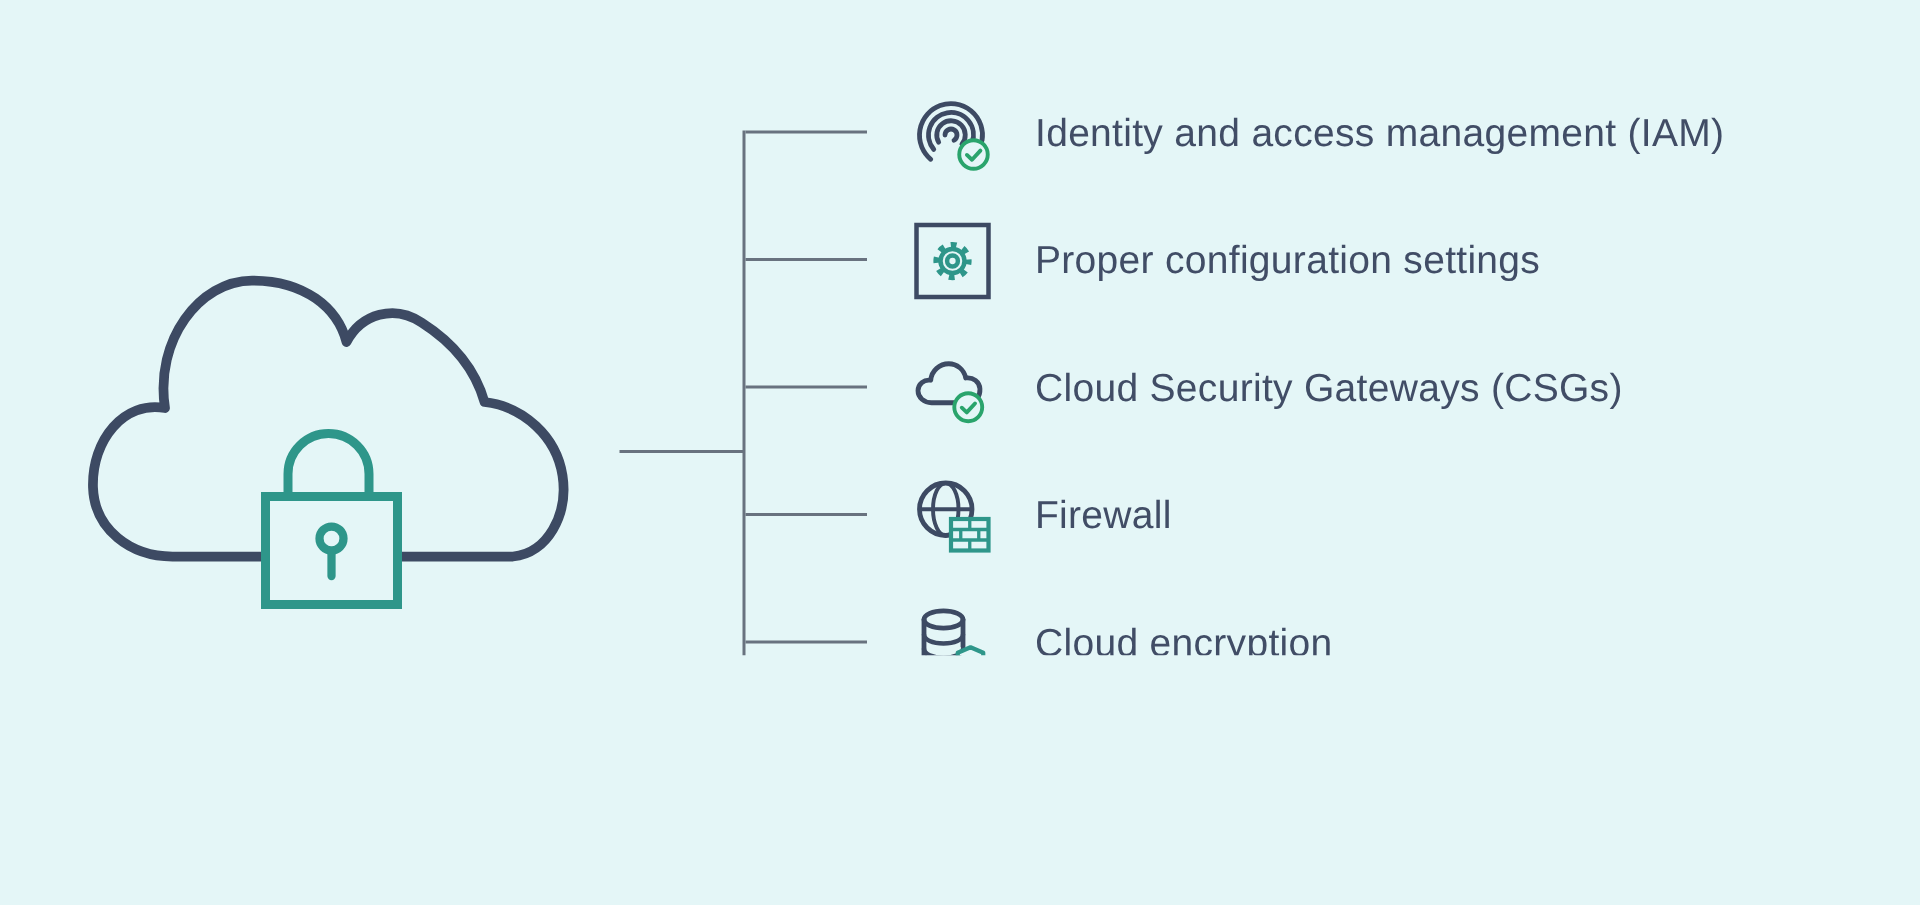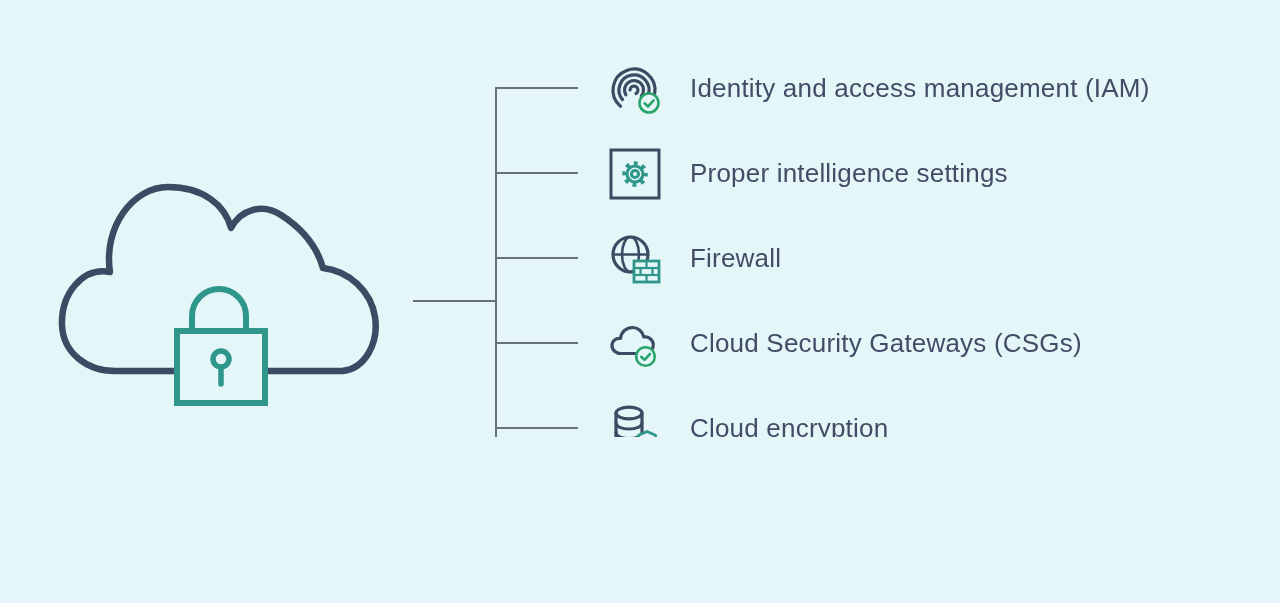--- a/index.html
+++ b/index.html
@@ -117,21 +117,32 @@
 
     <div class="item">
       <span class="icon">
         <svg width="56" height="56" viewBox="0 0 56 56">
           <rect x="4" y="4" width="48" height="48" fill="none" stroke="#3d4a63" stroke-width="3"></rect>
           <circle cx="28" cy="28" r="10.5" fill="none" stroke="#2e968a" stroke-width="4.5" stroke-dasharray="3.8 4.45" stroke-dashoffset="1.5"></circle>
           <circle cx="28" cy="28" r="8" fill="none" stroke="#2e968a" stroke-width="3"></circle>
           <circle cx="28" cy="28" r="3.6" fill="none" stroke="#2e968a" stroke-width="3"></circle>
         </svg>
       </span>
-      <span class="label">Proper intelligence settings</span>
+      <span class="label">Proper configuration settings</span>
+    </div>
+
+    <div class="item">
+      <span class="icon">
+        <svg width="56" height="56" viewBox="0 0 56 56">
+          <path d="M14 37.5 C9 37.5 5 34 5 29.5 C5 25 9 21.8 13.5 22.5 C14 16 19.5 11.5 25.5 11.5 C31 11.5 35.8 15.5 36.8 21 C41.8 20.2 46 23.8 46.3 28.2 C46.6 33 43.5 37.5 38 37.5 Z" fill="none" stroke="#3d4a63" stroke-width="3.2" stroke-linecap="round" stroke-linejoin="round"></path>
+          <circle cx="38.5" cy="40.5" r="9.3" fill="#e4f6f7" stroke="#2aa46c" stroke-width="2.6"></circle>
+          <path d="M34.2 40.8 L37.5 43.9 L43 38" fill="none" stroke="#2aa46c" stroke-width="2.6" stroke-linecap="round" stroke-linejoin="round"></path>
+        </svg>
+      </span>
+      <span class="label">Cloud Security Gateways (CSGs)</span>
     </div>
 
     <div class="item">
       <span class="icon">
         <svg width="56" height="56" viewBox="0 0 56 56">
           <g fill="none" stroke="#3d4a63">
             <circle cx="23.5" cy="23.5" r="17.5" stroke-width="3.2"></circle>
             <ellipse cx="23.5" cy="23.5" rx="8.5" ry="17.5" stroke-width="2.6"></ellipse>
             <path d="M6 23.5 H41" stroke-width="2.6"></path>
           </g>
@@ -140,31 +151,20 @@
             <path d="M27 37 H52"></path>
             <path d="M27 44 H52"></path>
             <path d="M39.5 30 V37"></path>
             <path d="M33.5 37 V44"></path>
             <path d="M45.5 37 V44"></path>
             <path d="M39.5 44 V51"></path>
           </g>
         </svg>
       </span>
       <span class="label">Firewall</span>
-    </div>
-
-    <div class="item">
-      <span class="icon">
-        <svg width="56" height="56" viewBox="0 0 56 56">
-          <path d="M14 37.5 C9 37.5 5 34 5 29.5 C5 25 9 21.8 13.5 22.5 C14 16 19.5 11.5 25.5 11.5 C31 11.5 35.8 15.5 36.8 21 C41.8 20.2 46 23.8 46.3 28.2 C46.6 33 43.5 37.5 38 37.5 Z" fill="none" stroke="#3d4a63" stroke-width="3.2" stroke-linecap="round" stroke-linejoin="round"></path>
-          <circle cx="38.5" cy="40.5" r="9.3" fill="#e4f6f7" stroke="#2aa46c" stroke-width="2.6"></circle>
-          <path d="M34.2 40.8 L37.5 43.9 L43 38" fill="none" stroke="#2aa46c" stroke-width="2.6" stroke-linecap="round" stroke-linejoin="round"></path>
-        </svg>
-      </span>
-      <span class="label">Cloud Security Gateways (CSGs)</span>
     </div>
 
     <div class="item">
       <span class="icon">
         <svg width="56" height="56" viewBox="0 0 56 56">
           <g fill="none" stroke="#3d4a63" stroke-linecap="round">
             <ellipse cx="22" cy="12" rx="13" ry="5.8" stroke-width="3.2"></ellipse>
             <path d="M9 12 V41.5" stroke-width="3.2"></path>
             <path d="M35 12 V30" stroke-width="3.2"></path>
             <path d="M9 22 C9 25.5 14.8 28 22 28 C29.2 28 35 25.5 35 22" stroke-width="3"></path>

